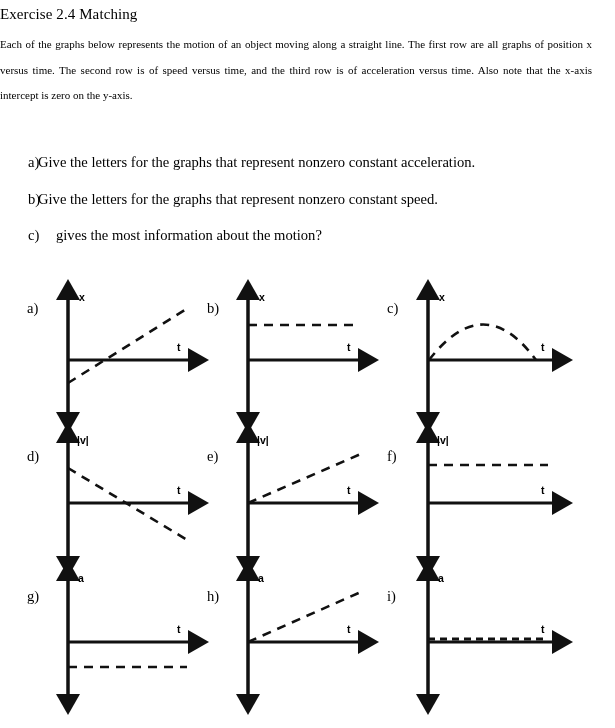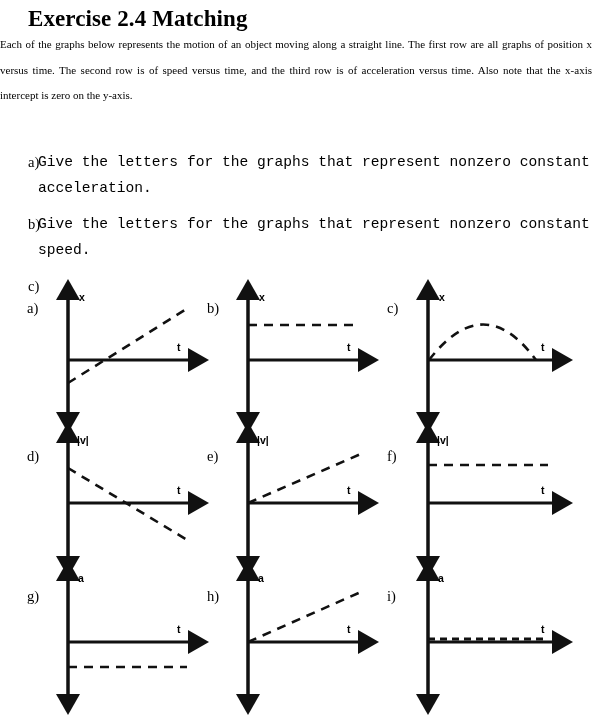--- a/index.html
+++ b/index.html
@@ -16,24 +16,24 @@
     overflow: hidden;
   }
   .page {
     position: relative;
     width: 615px;
     height: 728px;
     padding: 0;
   }
   .title {
     position: absolute;
-    left: 28px;
+    left: 0;
     top: 6px;
-    font-size: 23px;
-    font-weight: bold;
+    font-size: 15px;
+    font-weight: normal;
     letter-spacing: 0.1px;
   }
   .intro {
     position: absolute;
     left: 0;
     top: 32px;
     width: 592px;
     font-size: 11px;
     line-height: 25.5px;
     text-align: justify;
@@ -54,21 +54,20 @@
   }
   .q-marker {
     width: 26px;
     flex: 0 0 26px;
     padding-left: 16px;
     box-sizing: border-box;
   }
   .q-text {
     flex: 1 1 auto;
     width: 548px;
-    font-family: Liberation Mono, monospace;
   }
   .q-text .cont {
     display: block;
     padding-left: 18px;
   }
 
   
   .graphs {
     position: absolute;
     left: 0;
@@ -122,20 +121,21 @@
     </div>
 
     <div class="q-item">
       <div class="q-marker">b)</div>
       <div class="q-text">Give the letters for the graphs that represent nonzero constant speed.</div>
     </div>
 
     <div class="q-item">
       <div class="q-marker">c)</div>
       <div class="q-text">
+        <span class="cont">gives the most information about the motion?</span>
       </div>
     </div>
 
   </div>
 
   <div class="graphs">
 
     <div class="panel" style="left:25px; top:0px;">
       <div class="panel-label">a)</div>
       <div class="plot">

